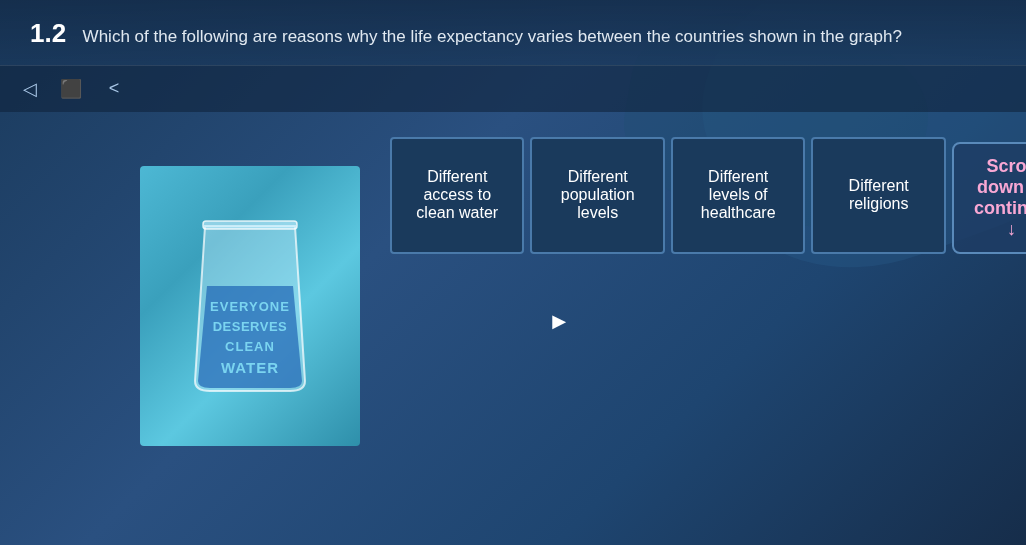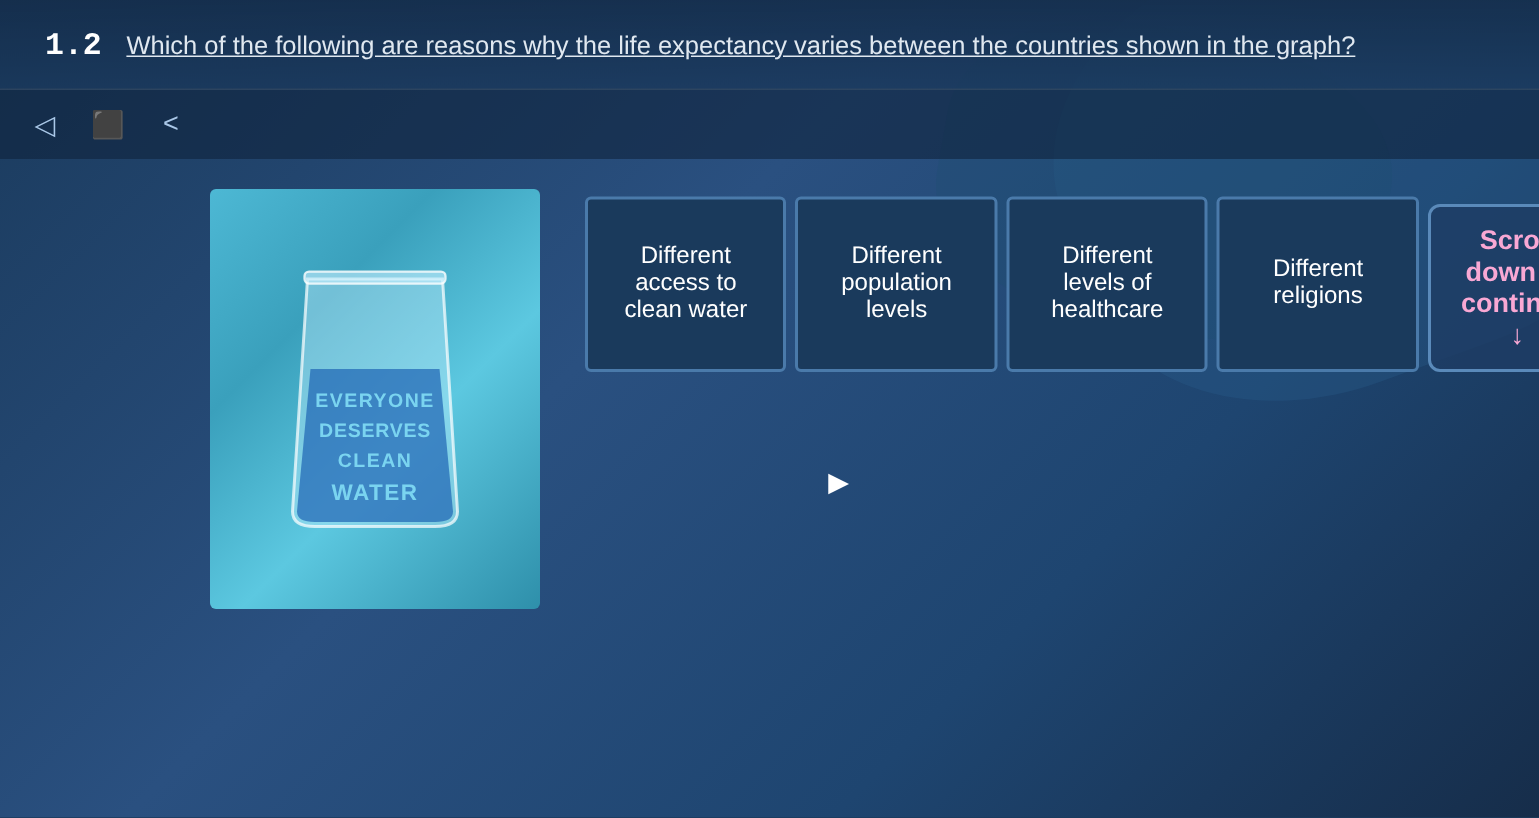--- a/index.html
+++ b/index.html
@@ -43,34 +43,32 @@
 
     .header {
       position: relative;
       z-index: 1;
       padding: 18px 30px 15px 30px;
       border-bottom: 1px solid rgba(255,255,255,0.1);
       background: linear-gradient(180deg, rgba(20,45,75,0.9) 0%, rgba(25,55,90,0.8) 100%);
     }
 
     .question-number {
-      font-size: 21px;
+      font-size: 26px;
       font-weight: bold;
       color: #ffffff;
       display: inline;
-      font-family: Liberation Mono, monospace;
     }
 
     .question-text {
       font-size: 17px;
       color: #e0e8f0;
       display: inline;
       margin-left: 12px;
       line-height: 1.5;
-      text-decoration: underline;
     }
 
     .toolbar {
       position: relative;
       z-index: 1;
       display: flex;
       align-items: center;
       padding: 8px 15px;
       gap: 12px;
       background: rgba(15,35,60,0.6);
@@ -102,20 +100,21 @@
       width: 220px;
       min-width: 220px;
       height: 280px;
       background: linear-gradient(135deg, #4db8d4 0%, #3aa0bc 30%, #5cc8e0 60%, #2e8faa 100%);
       border-radius: 4px;
       display: flex;
       align-items: center;
       justify-content: center;
       overflow: hidden;
       position: relative;
+      margin-top: 34px;
     }
 
     
     .glass-illustration {
       width: 140px;
       height: 200px;
     }
 
     
     .options-panel {

